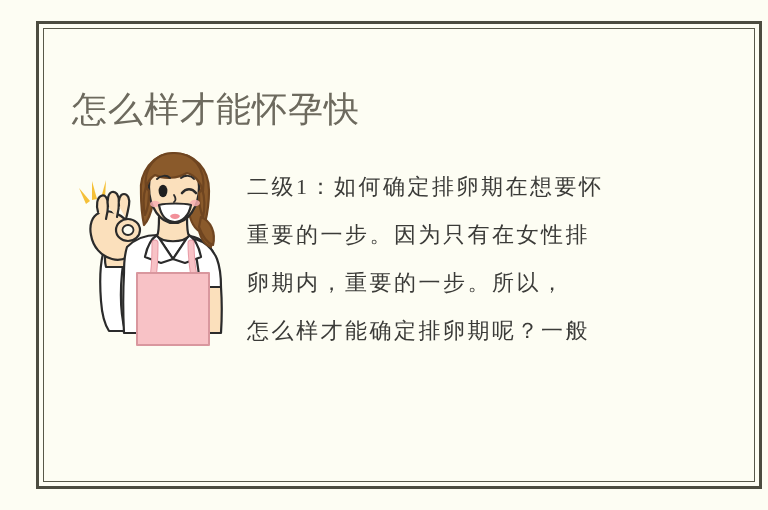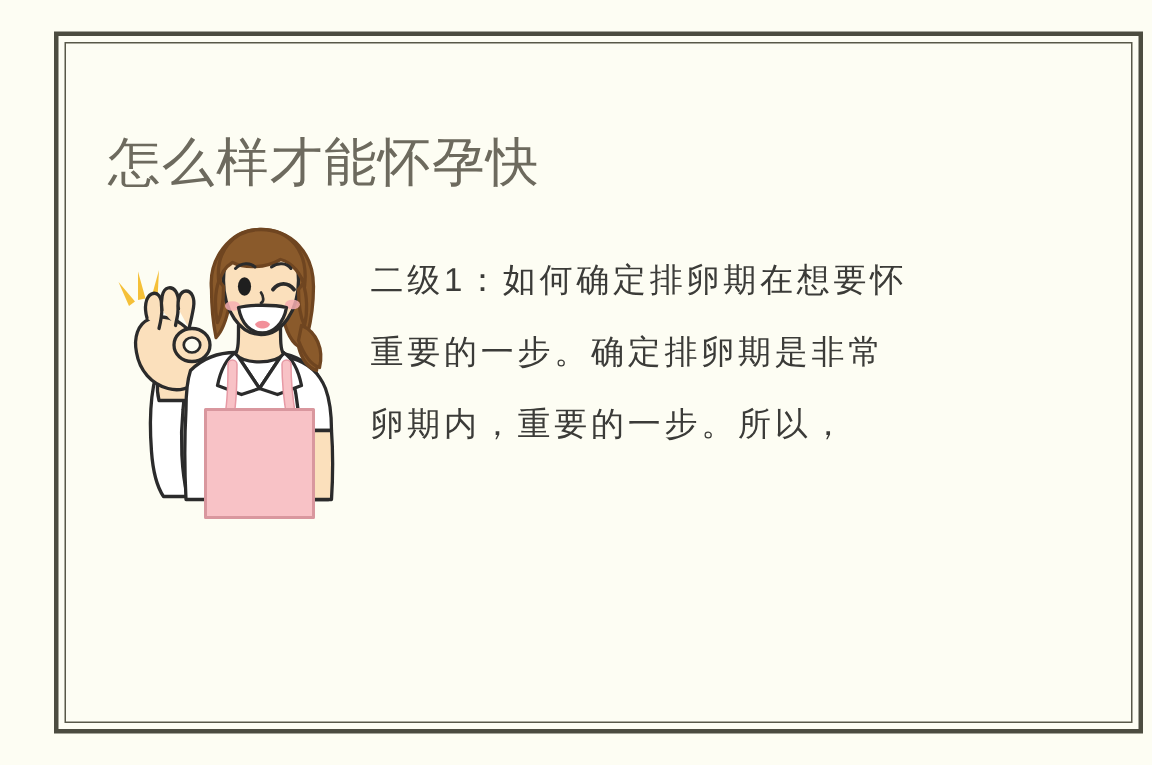--- a/index.html
+++ b/index.html
@@ -59,21 +59,21 @@
     font-weight: 400;
     white-space: nowrap;
   }
 
   
   #body-text {
     position: absolute;
     left: 232px;
     top: 163px;
     width: 430px;
-    font-family: Liberation Sans, sans-serif;
+    font-family: Liberation Serif, serif;
     font-size: 22px;
     line-height: 48px;
     letter-spacing: 2.5px;
     color: #3b3b38;
   }
   #body-text .line { white-space: nowrap; display: block; }
 
   
   #illustration {
     position: absolute;
@@ -166,17 +166,18 @@
         <ellipse cx="120" cy="60" rx="5" ry="3.2" fill="#f6aeb2" stroke="none" opacity="0.85"></ellipse>
 
         <path d="M84,62 C92,60 108,60 116,62 C114,73 107,79 100,79 C92,79 86,73 84,62 Z" fill="#ffffff"></path>
         <path d="M95,73 C97,70 103,70 105,73 C104,77 96,77 95,73 Z" fill="#f2909a" stroke="none"></path>
       </g>
     </svg>
   </div>
 
   <div id="body-text">
     <span class="line">二级1：如何确定排卵期在想要怀</span>
-    <span class="line">重要的一步。确定排卵期是非常</span>
+    <span class="line">重要的一步。因为只有在女性排</span>
     <span class="line">卵期内，重要的一步。所以，</span>
+    <span class="line">怎么样才能确定排卵期呢？一般</span>
   </div>
 
 </div>
 
 </body></html>

